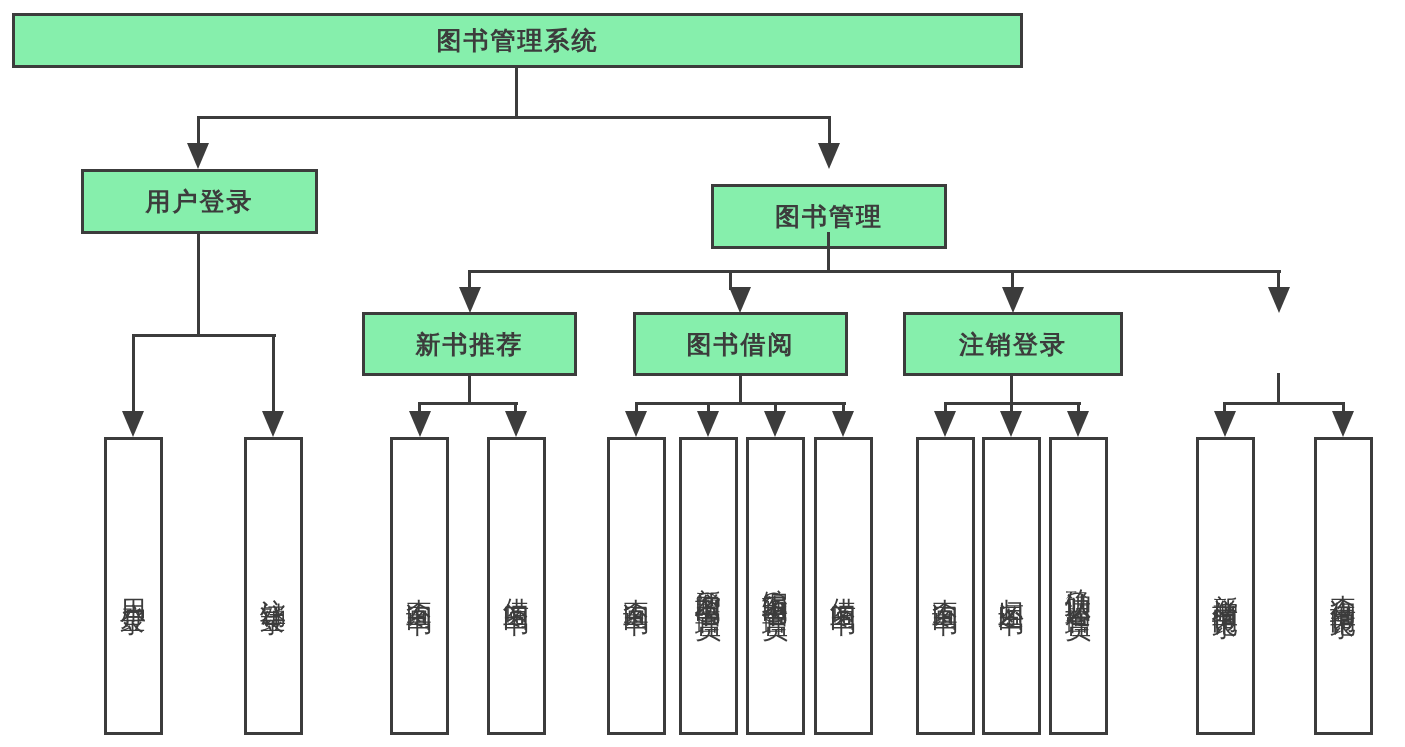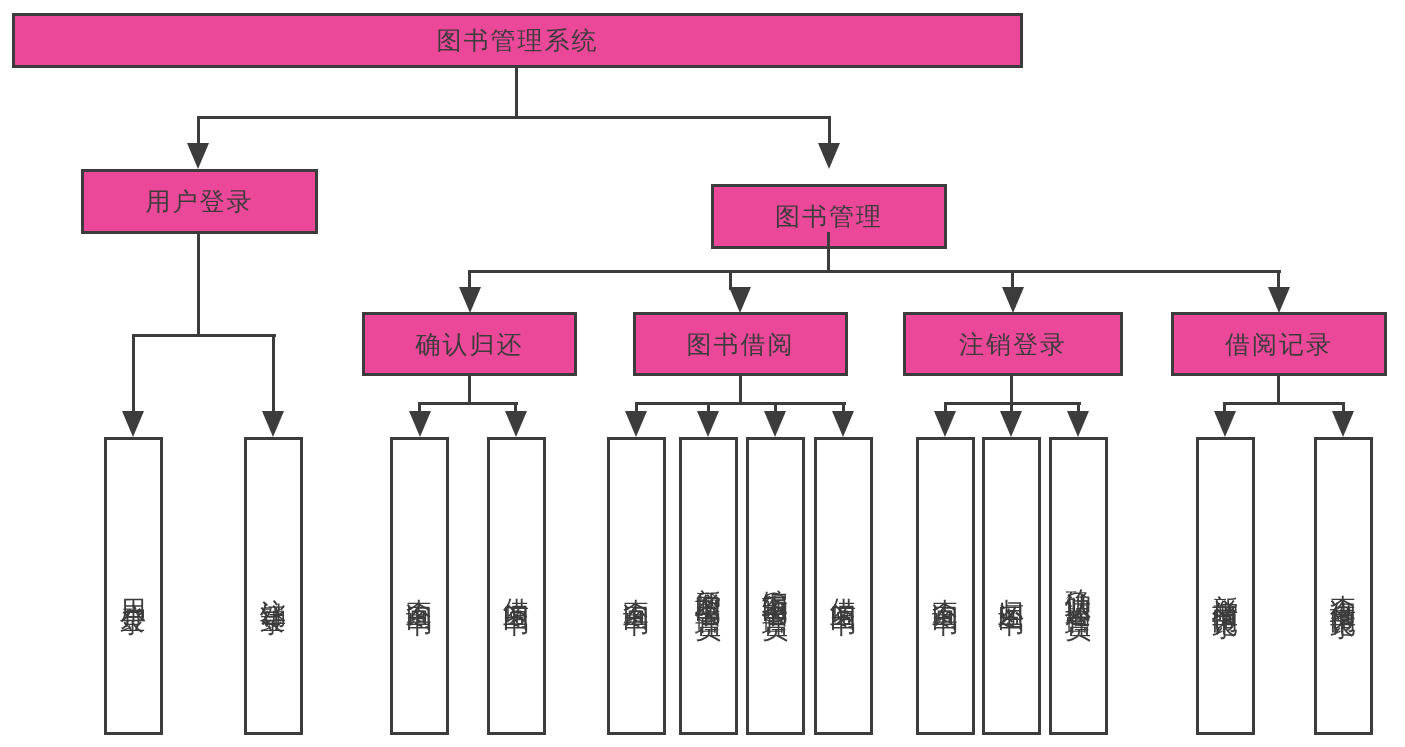--- a/index.html
+++ b/index.html
@@ -2,22 +2,22 @@
 <html><head>
 <meta charset="utf-8">
 <style>
   html,body{margin:0;padding:0;background:#fff;}
   *{box-sizing:border-box;}
   #canvas{
     position:relative;width:1405px;height:747px;background:#fff;overflow:hidden;
     font-family:"Liberation Sans","DejaVu Sans",sans-serif;color:#3c3c3c;
   }
   .node{
-    position:absolute;border:3px solid #3c3c3c;background:#ec4899;
-    display:flex;align-items:center;justify-content:center;
+    position:absolute;border:3px solid #3c3c3c;background:#86efac;
+    display:flex;align-items:center;justify-content:center;font-weight:bold;
   }
   .hlabel{font-size:25px;letter-spacing:2px;color:#3c3c3c;white-space:nowrap;}
   .vnode{position:absolute;border:3px solid #3c3c3c;background:#fff;
     display:flex;align-items:center;justify-content:center;}
   .vtext{
     writing-mode:vertical-rl;text-orientation:mixed;
     font-size:26px;letter-spacing:4px;color:#3c3c3c;line-height:1;
   }
   .h{position:absolute;height:3px;background:#3c3c3c;}
   .v{position:absolute;width:3px;background:#3c3c3c;}
@@ -67,30 +67,27 @@
   <div class="v" style="left:468px;top:270px;height:20px;"></div>
   <div class="arrow" style="left:459px;top:287px;"></div>
   <div class="v" style="left:729px;top:270px;height:20px;"></div>
   <div class="arrow" style="left:729px;top:287px;"></div>
   <div class="v" style="left:1011px;top:270px;height:20px;"></div>
   <div class="arrow" style="left:1002px;top:287px;"></div>
   <div class="v" style="left:1277px;top:270px;height:20px;"></div>
   <div class="arrow" style="left:1268px;top:287px;"></div>
 
   <div class="node" style="left:362px;top:312px;width:215px;height:64px;">
-    <span class="hlabel">确认归还</span>
+    <span class="hlabel">新书推荐</span>
   </div>
   <div class="node" style="left:633px;top:312px;width:215px;height:64px;">
     <span class="hlabel">图书借阅</span>
   </div>
   <div class="node" style="left:903px;top:312px;width:220px;height:64px;">
     <span class="hlabel">注销登录</span>
-  </div>
-  <div class="node" style="left:1171px;top:312px;width:216px;height:64px;">
-    <span class="hlabel">借阅记录</span>
   </div>
 
   <div class="v" style="left:468px;top:373px;height:32px;"></div>
   <div class="h" style="left:418px;top:402px;width:100px;"></div>
   <div class="v" style="left:418px;top:402px;height:12px;"></div>
   <div class="arrow" style="left:409px;top:411px;"></div>
   <div class="v" style="left:514px;top:402px;height:12px;"></div>
   <div class="arrow" style="left:505px;top:411px;"></div>
 
   <div class="v" style="left:739px;top:373px;height:32px;"></div>

